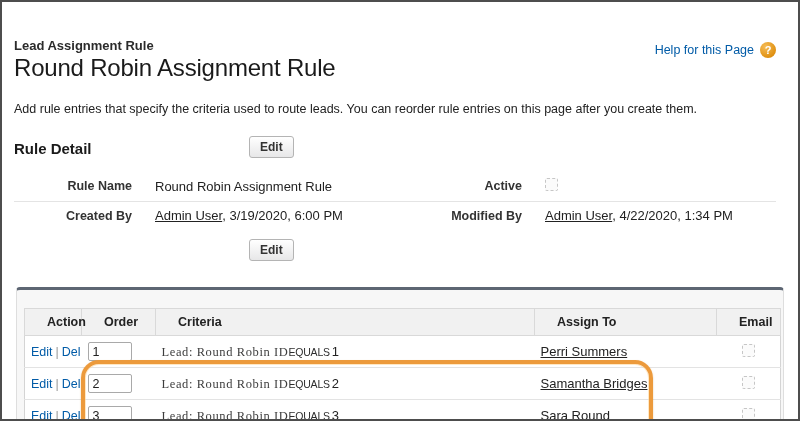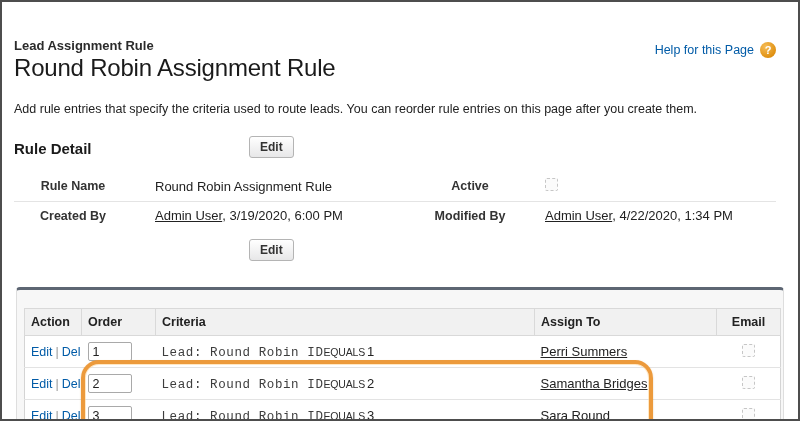--- a/index.html
+++ b/index.html
@@ -44,21 +44,21 @@
   .detail-edit-top { position: absolute; left: 235px; top: -4px; }
   .detail-rows { margin-top: 14px; }
   .detail-row {
     display: grid;
     grid-template-columns: 118px 240px 104px auto;
     column-gap: 23px;
     align-items: center;
     padding: 6px 0;
   }
   .detail-row.first { border-bottom: 1px solid #e4e4e4; }
-  .field-label { font-size: 12.5px; font-weight: bold; color: #333; text-align: center; }
+  .field-label { font-size: 12.5px; font-weight: bold; color: #333; text-align: right; }
   .field-value { font-size: 13px; color: #222; }
   .plain-link { color: #222; text-decoration: underline; cursor: pointer; }
   .edit-bottom-row { margin-top: 10px; position: relative; height: 26px; }
   .detail-edit-bottom { position: absolute; left: 235px; top: 0; }
 
   
   .cbx {
     display: inline-block; width: 13px; height: 13px;
     border: 1px dashed #c6c6c6; background: #fbfbfb; border-radius: 2px;
   }
@@ -82,21 +82,21 @@
     margin-top: 8px;
     border-collapse: collapse;
     width: 756px;
     background: #fff;
     border: 1px solid #d4d4d4;
     table-layout: fixed;
   }
   table.entries th {
     background: #f1f1f1;
     font-size: 12.5px; font-weight: bold; color: #222;
-    text-align: left; padding: 6px 6px;
+    text-align: left; padding: 6px 22px;
     border: 1px solid #d9d9d9;
   }
   table.entries th.center { text-align: center; }
   table.entries td {
     font-size: 12.5px;
     padding: 4px 6px;
     border-top: 1px solid #e3e3e3;
     height: 32px;
     background: #fff;
   }
@@ -109,21 +109,21 @@
   .action-link { color: #015ba7; text-decoration: none; cursor: pointer; font-size: 12.5px; }
   .action-sep { color: #9a9a9a; padding: 0 3px; }
   .order-input {
     width: 44px; height: 19px;
     border: 1px solid #a9a9a9; border-radius: 2px;
     font-family: "Liberation Sans", sans-serif;
     font-size: 12.5px; color: #222; padding: 1px 4px;
     background: #fff;
   }
   td.criteria-cell { padding-left: 12px; white-space: nowrap; }
-  .crit-field { font-family: Liberation Mono, monospace; font-size: 12.5px; color: #3d3d3d; letter-spacing: 0.6px; }
+  .crit-field { font-family: Liberation Serif, serif; font-size: 12.5px; color: #3d3d3d; letter-spacing: 0.6px; }
   .crit-op { font-size: 10.5px; color: #2e2e2e; letter-spacing: -0.2px; padding: 0 2px 0 0; }
   .crit-val { font-size: 13px; color: #222; }
   .assign-link { font-size: 13px; color: #222; text-decoration: underline; cursor: pointer; }
   td.email-cell { text-align: center; }
 
   
   .highlight-annotation {
     position: absolute;
     left: 64px; top: 70px;
     width: 572px; height: 90px;

